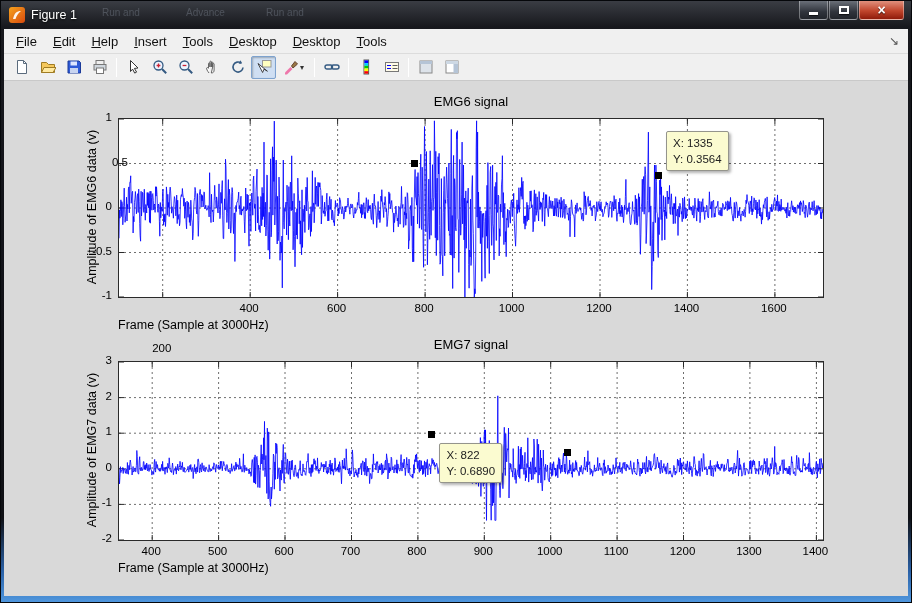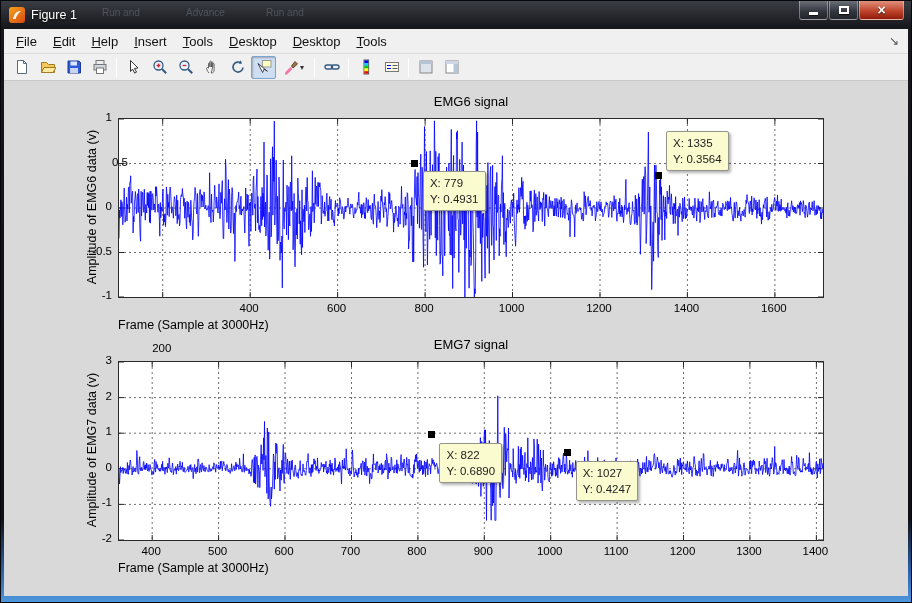--- a/index.html
+++ b/index.html
@@ -338,24 +338,20 @@
       <span class="xtick" style="left: 485.54px; top: 221px;">1000</span>
       <span class="xtick" style="left: 572.994px; top: 221px;">1200</span>
       <span class="xtick" style="left: 660.447px; top: 221px;">1400</span>
       <span class="xtick" style="left: 747.901px; top: 221px;">1600</span>
       <span class="ytick" style="left: 72px; top: 30px;">1</span>
       <span class="ytick" style="left: 88px; top: 74.5px;">0.5</span>
       <span class="ytick" style="left: 72px; top: 119px;">0</span>
       <span class="ytick" style="left: 72px; top: 163.5px;">-0.5</span>
       <span class="ytick" style="left: 72px; top: 208px;">-1</span>
       <div class="dtmark" style="left: 407.404px; top: 78.6141px;"></div>
-      <div class="dtbox" style="left: 418.904px; top: 90.1141px;">
-        <div>X: 779</div>
-        <div>Y: 0.4931</div>
-      </div>
       <div class="dtmark" style="left: 650.525px; top: 90.7804px;"></div>
       <div class="dtbox" style="left: 662.025px; top: 50.2804px;">
         <div>X: 1335</div>
         <div>Y: 0.3564</div>
       </div>
       <span class="xtick" style="left: 125.208px; top: 464px;">400</span>
       <span class="xtick" style="left: 191.623px; top: 464px;">500</span>
       <span class="xtick" style="left: 258.038px; top: 464px;">600</span>
       <span class="xtick" style="left: 324.453px; top: 464px;">700</span>
       <span class="xtick" style="left: 390.868px; top: 464px;">800</span>
@@ -370,18 +366,14 @@
       <span class="ytick" style="left: 72px; top: 344.2px;">1</span>
       <span class="ytick" style="left: 72px; top: 379.8px;">0</span>
       <span class="ytick" style="left: 72px; top: 415.4px;">-1</span>
       <span class="ytick" style="left: 72px; top: 451px;">-2</span>
       <div class="dtmark" style="left: 423.979px; top: 350.103px;"></div>
       <div class="dtbox" style="left: 435.479px; top: 361.603px;">
         <div>X: 822</div>
         <div>Y: 0.6890</div>
       </div>
       <div class="dtmark" style="left: 560.13px; top: 368.181px;"></div>
-      <div class="dtbox" style="left: 571.63px; top: 379.681px;">
-        <div>X: 1027</div>
-        <div>Y: 0.4247</div>
-      </div>
     </div>
 </div>
 
 </body></html>

